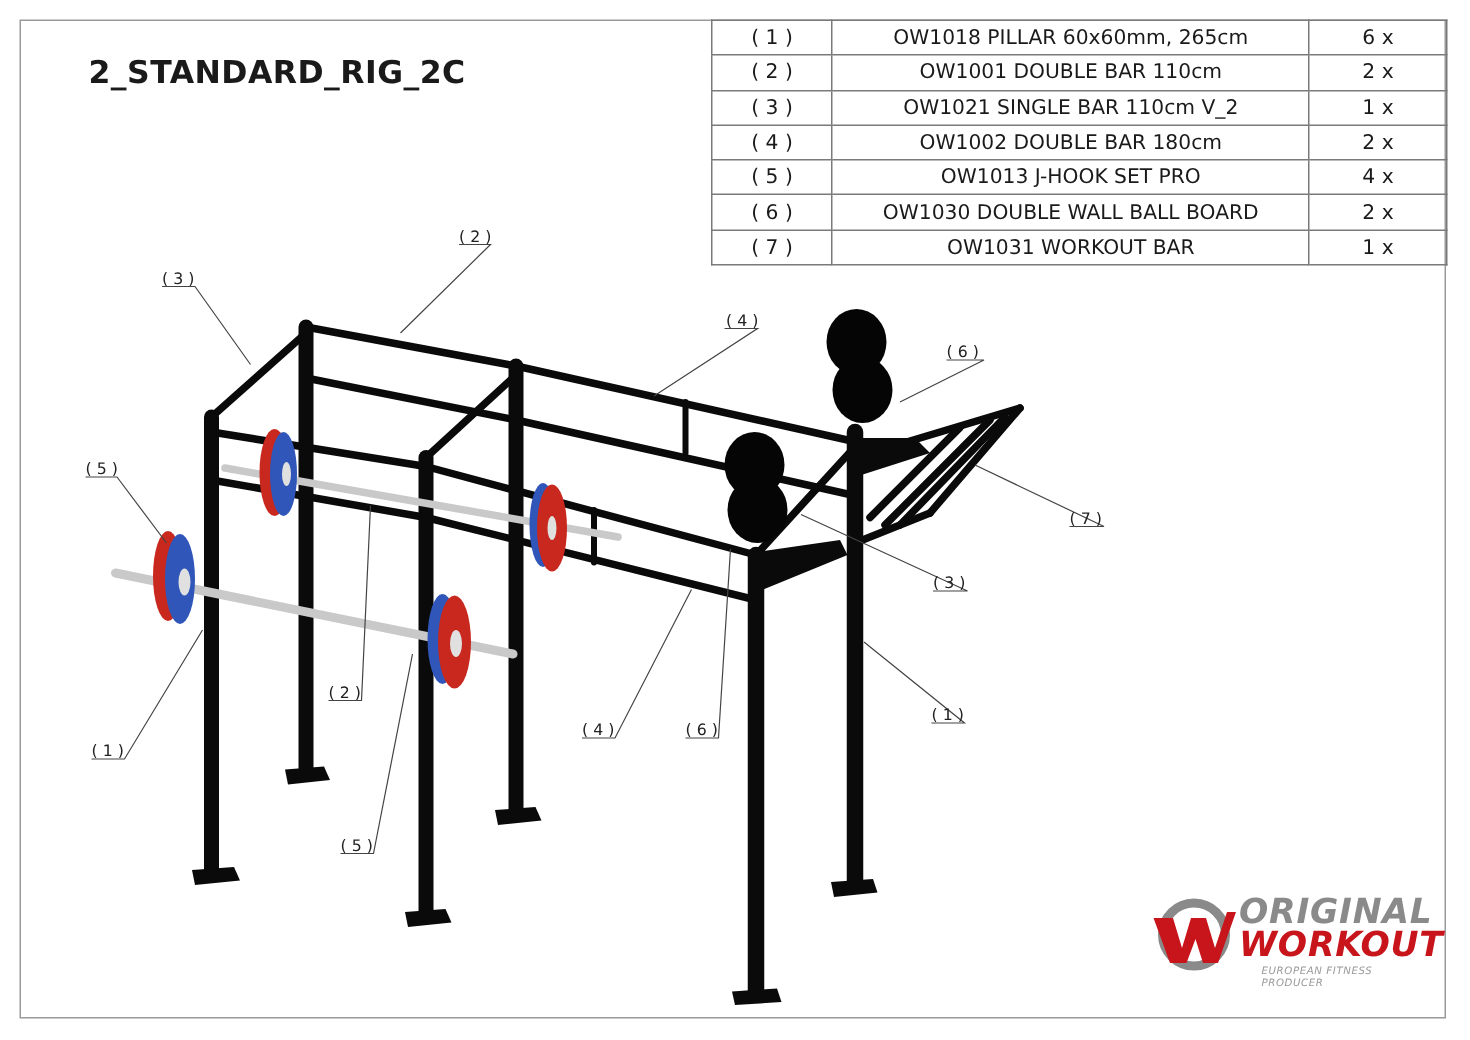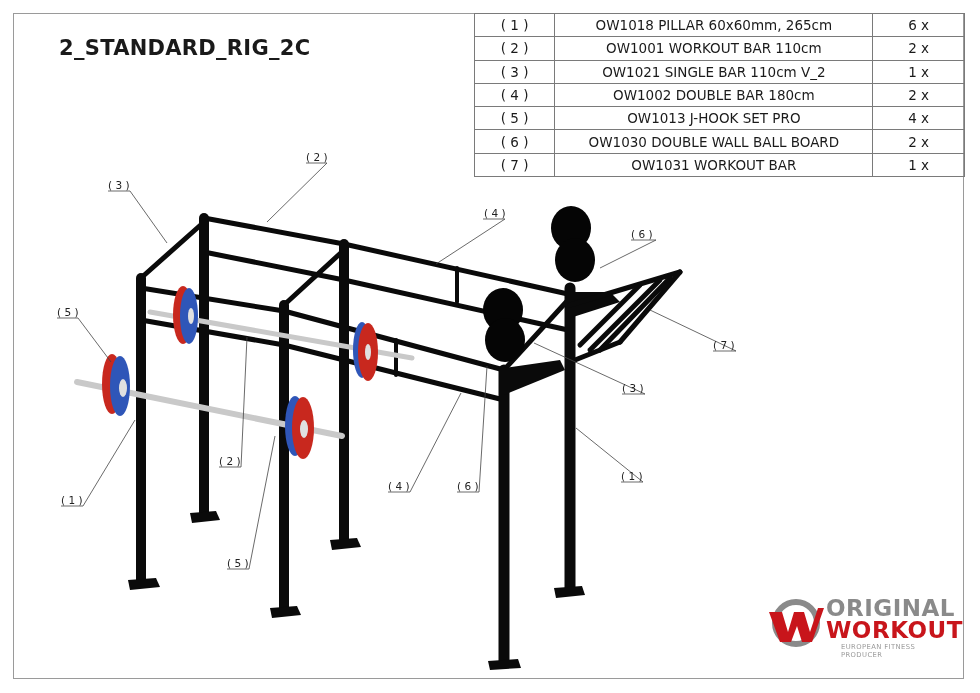--- a/index.html
+++ b/index.html
@@ -6,21 +6,21 @@
   body { width:980px; height:693px; position:relative; overflow:hidden; font-family:"DejaVu Sans", sans-serif; }
   .frame { position:absolute; left:13px; top:13px; width:951px; height:666px; border:1px solid #9a9a9a; box-sizing:border-box; }
   .title { position:absolute; left:35px; top:36px; font-size:21px; color:#1a1a1a; font-family:"DejaVu Sans", sans-serif; letter-spacing:0.3px; font-weight:bold;margin-left:24px; }
   table.bom { position:absolute; left:474px; top:13px; width:491px; border-collapse:collapse; font-family:"DejaVu Sans", sans-serif; font-size:13.5px; color:#1a1a1a; }
   table.bom td { border:1px solid #7a7a7a; height:22.3px; padding:0; text-align:center; line-height:22px; }
   table.bom td.num { width:84px; }
   table.bom td.desc { width:333px; }
   table.bom td.qty { width:96px; }
   svg.drawing { position:absolute; left:0; top:0; }
   .callout { font-family:"DejaVu Sans", sans-serif; font-size:10.5px; fill:#222; }
-  .logo { position:absolute; left:766px; top:596px; width:192px; height:80px; }
+  .logo { position:absolute; left:766px; top:596px; width:192px; height:80px;font-style:italic; }
   .logo-text1 { position:absolute; left:60px; top:0px; font-family:"DejaVu Sans", sans-serif; font-weight:bold; font-size:23px; color:#8a8a8a; letter-spacing:0.5px; line-height:24px; }
   .logo-text2 { position:absolute; left:60px; top:22px; font-family:"DejaVu Sans", sans-serif; font-weight:bold; font-size:23px; color:#c8151b; letter-spacing:0.5px; line-height:24px;text-align:right; }
   .logo-sub { position:absolute; left:62px; top:47px; font-family:"DejaVu Sans", sans-serif; font-size:6.8px; color:#9a9a9a; letter-spacing:0.4px;padding-left:13px; }
   .logo-url { position:absolute; left:2px; top:56px; font-family:"DejaVu Sans", sans-serif; font-weight:bold; font-size:14.5px; color:#111; letter-spacing:-0.2px; }
   .logo-mark { position:absolute; left:0; top:2px; width:58px; height:50px; }
 </style>
 </head>
 <body>
 
 <div class="frame"></div>
@@ -29,21 +29,21 @@
 
 <table class="bom">
   <tbody>
     <tr>
       <td class="num">( 1 )</td>
       <td class="desc">OW1018 PILLAR 60x60mm, 265cm</td>
       <td class="qty">6 x</td>
     </tr>
     <tr>
       <td class="num">( 2 )</td>
-      <td class="desc">OW1001 WORKOUT BAR 110cm</td>
+      <td class="desc">OW1001 DOUBLE BAR 110cm</td>
       <td class="qty">2 x</td>
     </tr>
     <tr>
       <td class="num">( 3 )</td>
       <td class="desc">OW1021 SINGLE BAR 110cm V_2</td>
       <td class="qty">1 x</td>
     </tr>
     <tr>
       <td class="num">( 4 )</td>
       <td class="desc">OW1002 DOUBLE BAR 180cm</td>

